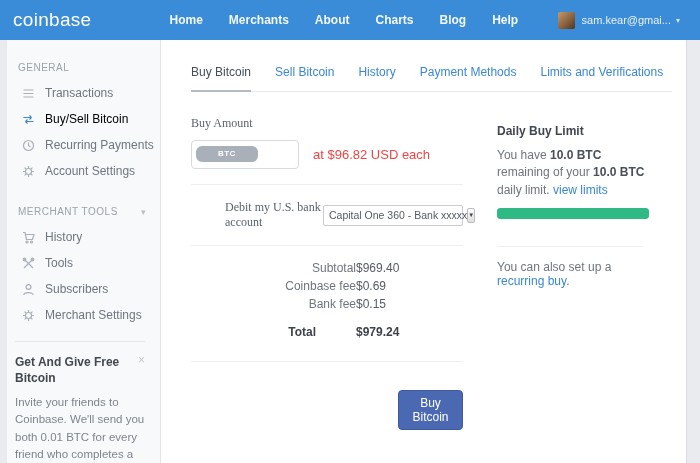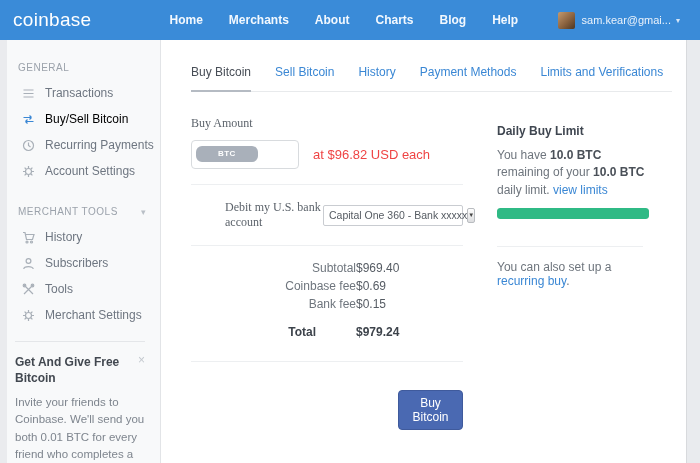--- a/index.html
+++ b/index.html
@@ -167,35 +167,35 @@
             <path d="M1 1.5h2l1.5 7h6l1.5-5H3.8"></path>
             <circle cx="5" cy="11" r="1"></circle>
             <circle cx="9.5" cy="11" r="1"></circle>
           </svg>
       </span>
       <span>History</span>
     </div>
     <div class="side-item">
       <span class="ico">
         <svg width="13" height="13" viewBox="0 0 13 13">
-            <circle cx="6.5" cy="4" r="2.4"></circle>
-            <path d="M1.8 12c0-3.2 9.4-3.2 9.4 0"></path>
-          </svg>
-      </span>
-      <span>Subscribers</span>
-    </div>
-    <div class="side-item">
-      <span class="ico">
-        <svg width="13" height="13" viewBox="0 0 13 13">
             <path d="M2 2l9 9M11 2L2 11"></path>
             <circle cx="2.5" cy="2.5" r="1.3"></circle>
             <circle cx="10.5" cy="2.5" r="1.3"></circle>
           </svg>
       </span>
       <span>Tools</span>
+    </div>
+    <div class="side-item">
+      <span class="ico">
+        <svg width="13" height="13" viewBox="0 0 13 13">
+            <circle cx="6.5" cy="4" r="2.4"></circle>
+            <path d="M1.8 12c0-3.2 9.4-3.2 9.4 0"></path>
+          </svg>
+      </span>
+      <span>Subscribers</span>
     </div>
     <div class="side-item">
       <span class="ico">
         <svg width="13" height="13" viewBox="0 0 13 13">
             <circle cx="6.5" cy="6.5" r="3"></circle>
             <path d="M6.5 1v2M6.5 10v2M1 6.5h2M10 6.5h2M2.6 2.6l1.4 1.4M9 9l1.4 1.4M10.4 2.6L9 4M4 9l-1.4 1.4"></path>
           </svg>
       </span>
       <span>Merchant Settings</span>
     </div>

